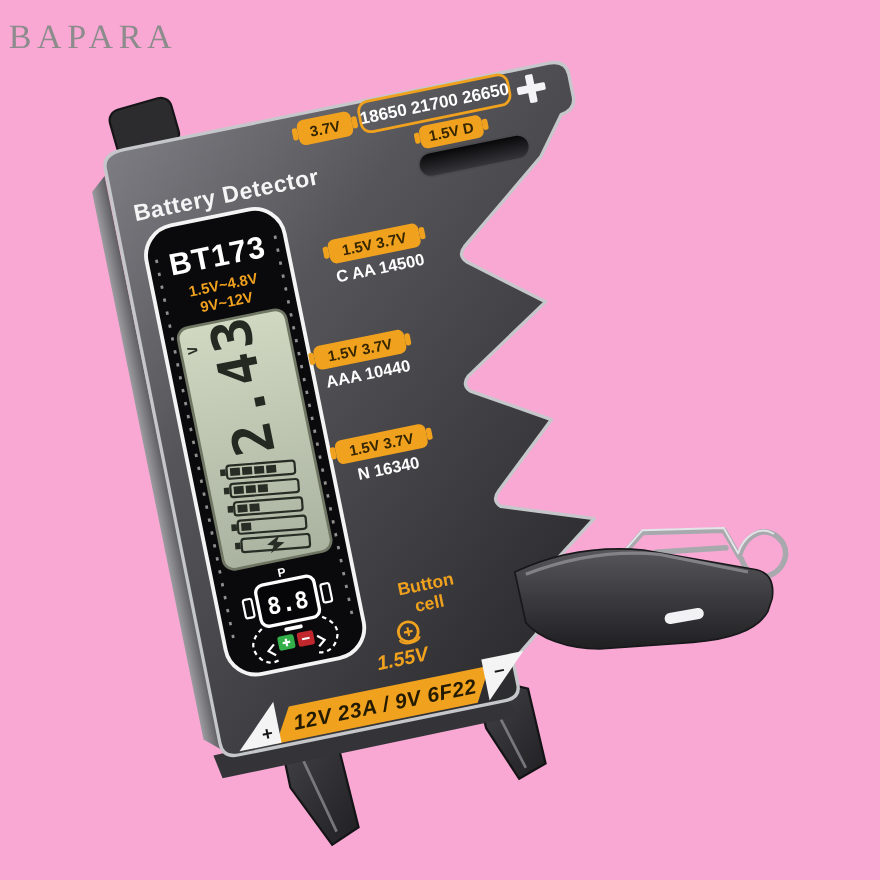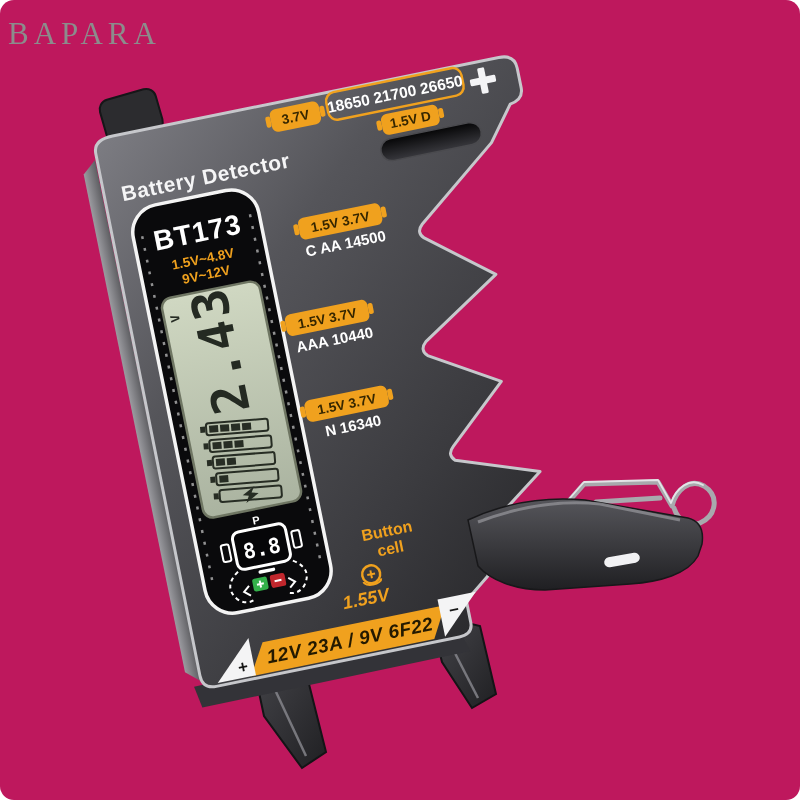--- a/index.html
+++ b/index.html
@@ -1,17 +1,17 @@
 <!DOCTYPE html>
 <html><head>
 <meta charset="utf-8">
 <style>
   html,body{margin:0;padding:0;background:#ffffff;}
-  .stage{position:relative;width:800px;height:800px;background:#be185d;overflow:hidden;
-         font-family:"Liberation Sans", sans-serif;border-radius:14px;}
+  .stage{position:relative;width:800px;height:800px;background:#f9a8d4;overflow:hidden;
+         font-family:"Liberation Sans", sans-serif;}
   svg{position:absolute;left:0;top:0;}
   text{font-family:"Liberation Sans", sans-serif;}
   .seg{font-family:"DejaVu Sans Mono", monospace;font-weight:bold;}
   .wm{font-family:"Liberation Serif", serif;fill:#8c8c8c;font-size:31px;letter-spacing:5px;}
   .ttl{fill:#f5f5f6;font-weight:bold;font-size:21px;letter-spacing:.5px;}
   .mdl{fill:#ffffff;font-weight:bold;font-size:28px;letter-spacing:1px;}
   .rng{fill:#f0a11e;font-weight:bold;font-size:13.5px;}
   .badge-t{fill:#352600;font-weight:bold;font-size:13.5px;}
   .row-l{fill:#ffffff;font-weight:bold;font-size:15px;}
   .box-t{fill:#ffffff;font-weight:bold;font-size:15.5px;}

